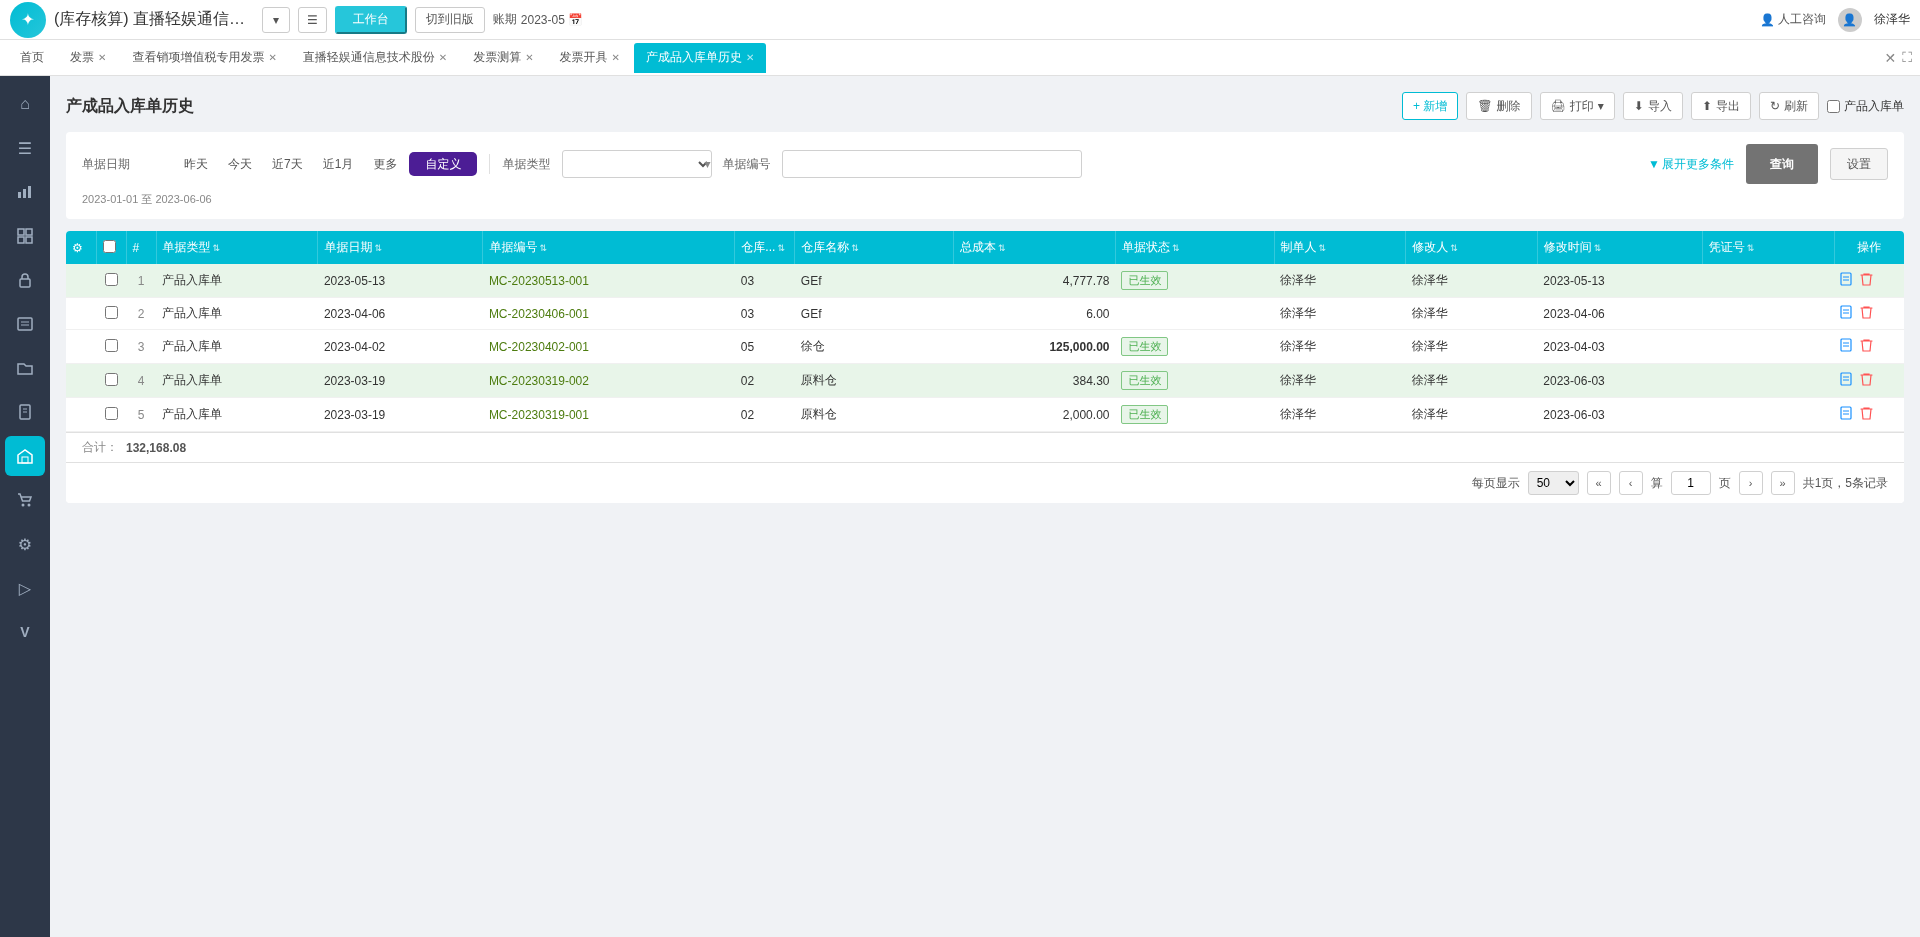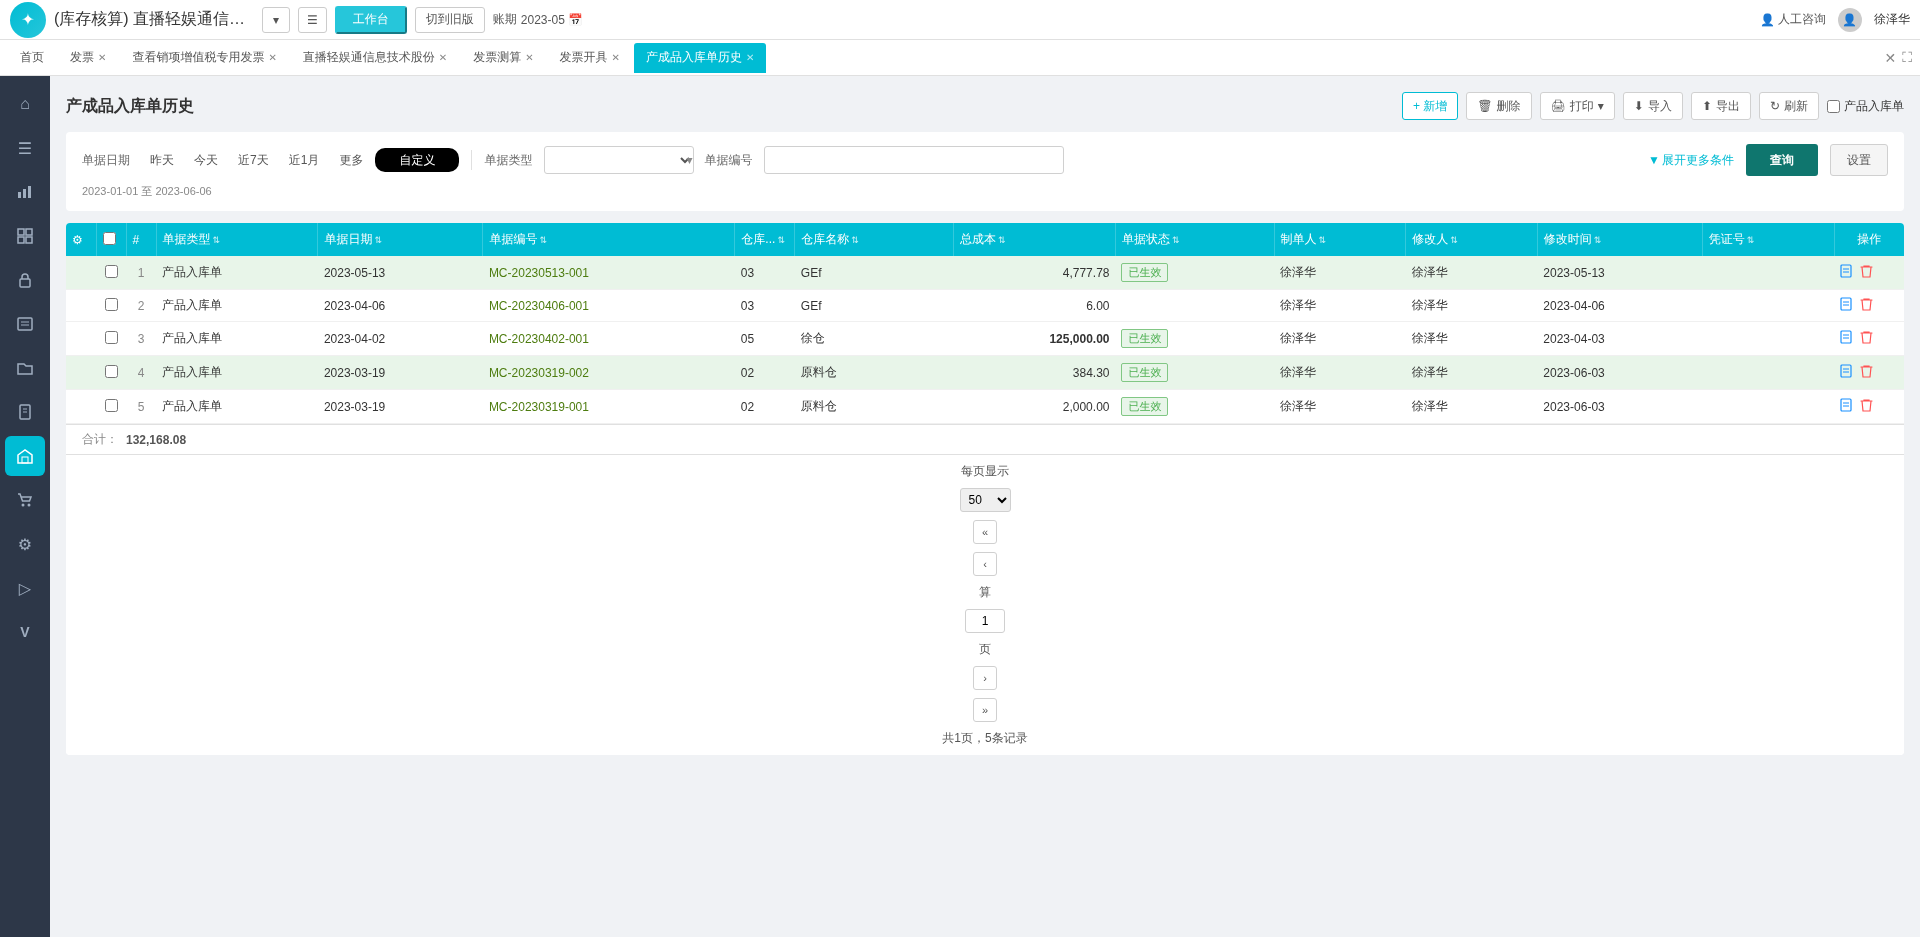--- a/index.html
+++ b/index.html
@@ -37,29 +37,29 @@
     
     .page-header { display: flex; align-items: center; justify-content: space-between; margin-bottom: 12px; }
     .page-title { font-size: 16px; font-weight: bold; color: #333; }
     .page-actions { display: flex; align-items: center; gap: 8px; }
     .action-btn { height: 28px; padding: 0 10px; border: 1px solid #d0d0d0; border-radius: 3px; background: white; cursor: pointer; font-size: 12px; color: #555; display: flex; align-items: center; gap: 4px; white-space: nowrap; }
     
     
     .filter-area { background: white; border-radius: 4px; padding: 12px 16px; margin-bottom: 12px; }
     .filter-row { display: flex; align-items: center; gap: 12px; flex-wrap: wrap; }
     .filter-label { color: #666; font-size: 12px; white-space: nowrap; }
-    .filter-date-btns { display: flex; gap: 4px; align-items: center; }
+    .filter-date-btns { display: flex; gap: 4px; align-items: center; margin-left: 34px; }
     .filter-date-btn { height: 24px; padding: 0 8px; border: none; background: none; cursor: pointer; font-size: 12px; color: #555; }
-    .filter-date-btn.custom { background: #000000; color: white; border-radius: 10px; padding: 0 24px; }
+    .filter-date-btn.custom { background: #4c1d95; color: white; border-radius: 5px; padding: 0 16px; }
     .filter-date-range { font-size: 11px; color: #888; }
     .filter-divider { width: 1px; height: 20px; background: #e0e0e0; }
     .filter-select { height: 28px; border: 1px solid #d0d0d0; border-radius: 3px; padding: 0 8px; font-size: 12px; min-width: 150px; color: #555; background: white; cursor: pointer; }
     .filter-input { height: 28px; border: 1px solid #d0d0d0; border-radius: 3px; padding: 0 8px; font-size: 12px; min-width: 200px; color: #555; }
     .expand-btn { font-size: 12px; color: #00bcd4; cursor: pointer; display: flex; align-items: center; gap: 2px; }
-    .query-btn { height: 32px; padding: 0 24px; background: #0f766e; color: white; border: none; border-radius: 3px; cursor: pointer; font-size: 12px; font-weight: bold; }
+    .query-btn { height: 40px; padding: 0 24px; background: #737373; color: white; border: none; border-radius: 3px; cursor: pointer; font-size: 12px; font-weight: bold; }
     .setting-btn { height: 32px; padding: 0 16px; background: #f5f5f5; color: #555; border: 1px solid #d0d0d0; border-radius: 3px; cursor: pointer; font-size: 12px; }
     
     .filter-second-row { margin-top: 8px; display: flex; align-items: center; gap: 12px; }
 
     
     .table-container { background: white; border-radius: 4px; overflow: hidden; }
     .data-table { width: 100%; border-collapse: collapse; font-size: 12px; }
     .data-table thead tr { background: #00bcd4; color: white; }
     .data-table thead th { padding: 8px 6px; text-align: left; font-weight: normal; white-space: nowrap; border-right: 1px solid rgba(255,255,255,0.2); }
     .data-table thead th:last-child { border-right: none; }
@@ -77,21 +77,21 @@
     .settings-th { width: 30px; text-align: center; }
     .checkbox-th { width: 30px; text-align: center; }
     .num-col { width: 30px; text-align: center; color: #888; }
 
     
     .table-footer { background: white; border-top: 1px solid #e0e0e0; padding: 6px 16px; display: flex; align-items: center; font-size: 12px; color: #555; }
     .footer-total-label { color: #888; }
     .footer-total-value { font-weight: bold; margin-left: 8px; }
     
     
-    .pagination { background: white; border-top: 1px solid #e0e0e0; padding: 8px 16px; display: flex; align-items: center; justify-content: flex-end; gap: 8px; font-size: 12px; color: #555; flex-direction: column; }
+    .pagination { background: white; border-top: 1px solid #e0e0e0; padding: 8px 16px; display: flex; align-items: center; justify-content: flex-end; gap: 8px; font-size: 12px; color: #555; }
     .page-size-select { height: 24px; border: 1px solid #d0d0d0; border-radius: 3px; padding: 0 4px; font-size: 12px; }
     .page-nav-btn { width: 24px; height: 24px; border: 1px solid #d0d0d0; border-radius: 3px; background: white; cursor: pointer; display: flex; align-items: center; justify-content: center; font-size: 11px; color: #555; }
     .page-input { width: 40px; height: 24px; border: 1px solid #d0d0d0; border-radius: 3px; text-align: center; font-size: 12px; }
     .show-detail-checkbox { display: flex; align-items: center; gap: 4px; cursor: pointer; }
 
     
     input[type="checkbox"] { width: 13px; height: 13px; cursor: pointer; }
   </style>
 </head>
 <body>

